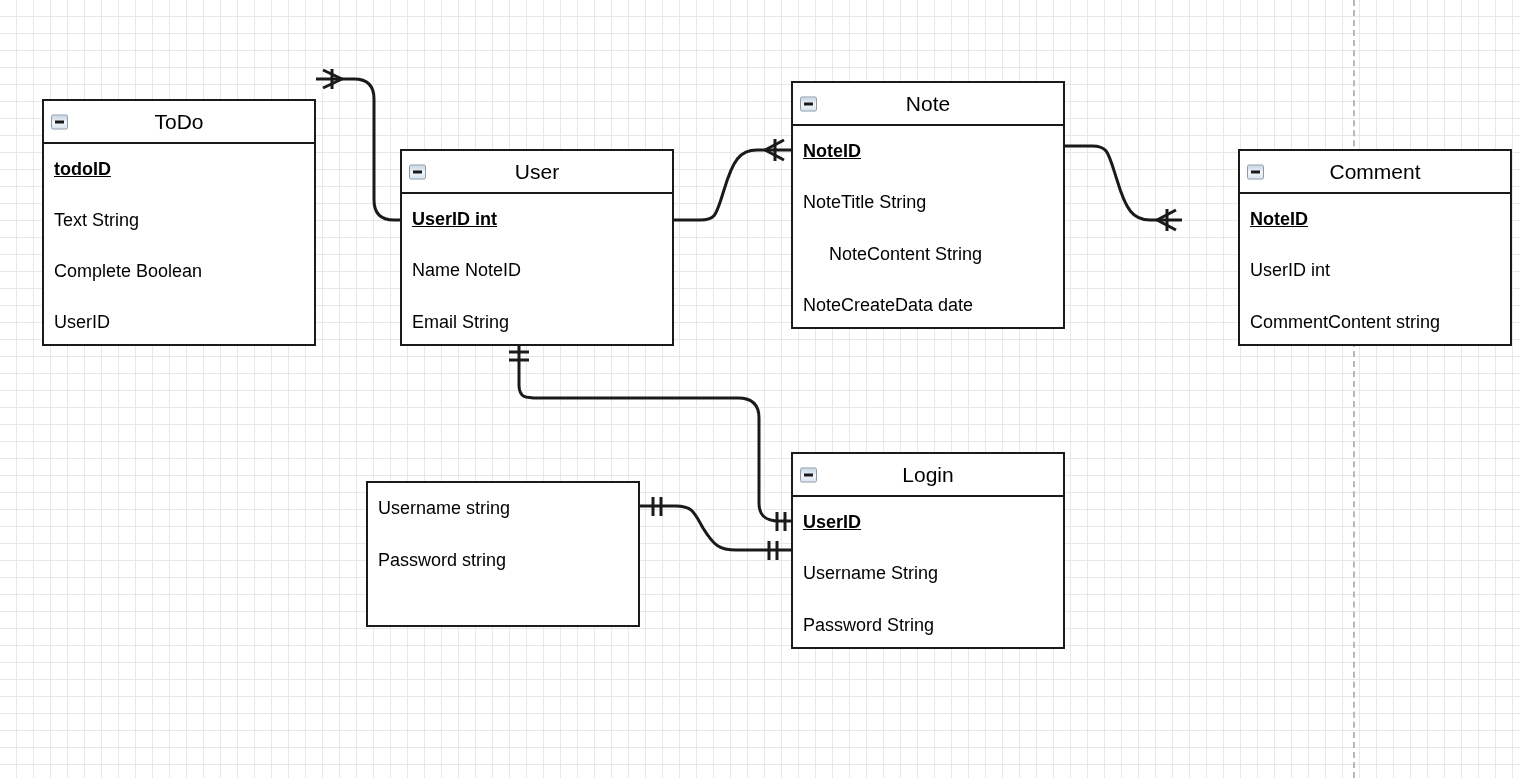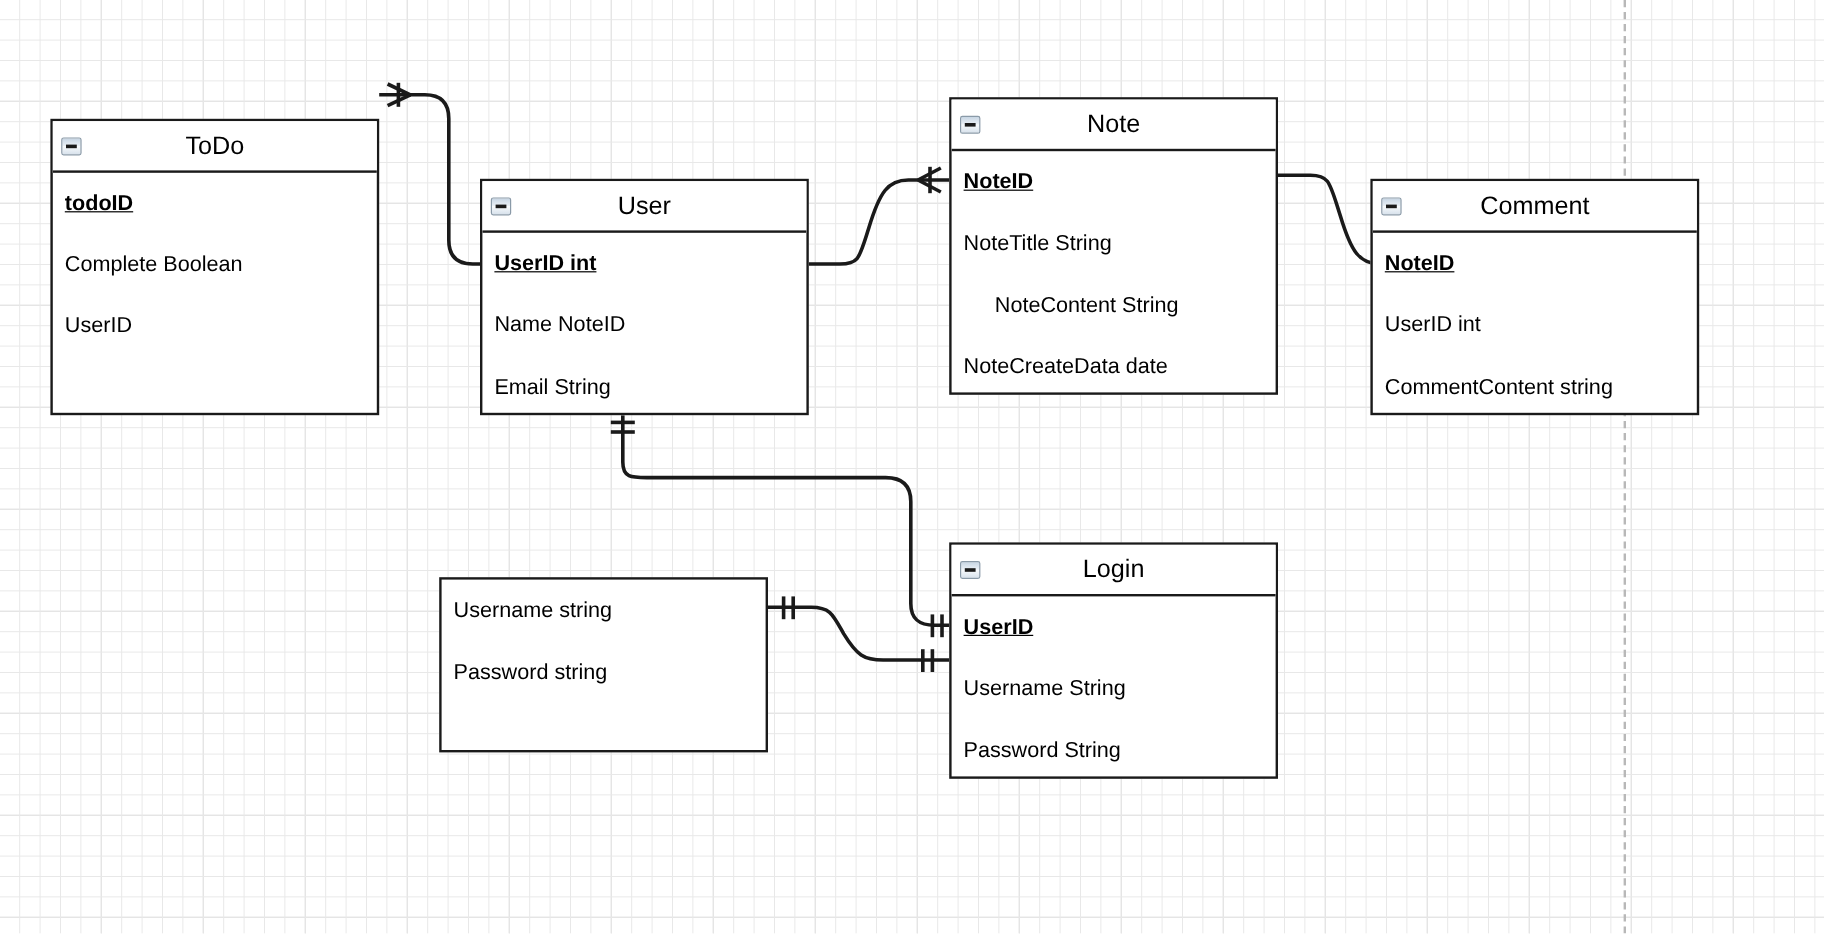--- a/index.html
+++ b/index.html
@@ -128,20 +128,21 @@
 <div id="entities">
     <div class="entity" style="left: 42px; top: 64px; width: 274px; height: 247px; margin-top: 35px;">
       <div class="ent-header">
         <div class="collapse-icon">
           <i></i>
         </div>
         <div class="ent-title">ToDo</div>
       </div>
       <div class="ent-body">
         <div class="attr pk" style="height: 51px;">todoID</div>
+        <div class="attr" style="height: 51px;">Text String</div>
         <div class="attr" style="height: 51px;">Complete Boolean</div>
         <div class="attr" style="height: 51px;">UserID</div>
       </div>
     </div>
     <div class="entity" style="left: 400px; top: 149px; width: 274px; height: 197px;">
       <div class="ent-header">
         <div class="collapse-icon">
           <i></i>
         </div>
         <div class="ent-title">User</div>
@@ -159,21 +160,21 @@
         </div>
         <div class="ent-title">Note</div>
       </div>
       <div class="ent-body">
         <div class="attr pk" style="height: 51.25px;">NoteID</div>
         <div class="attr" style="height: 51.25px;">NoteTitle String</div>
         <div class="attr" style="height: 51.25px; padding-left: 36px;">NoteContent String</div>
         <div class="attr" style="height: 51.25px;">NoteCreateData date</div>
       </div>
     </div>
-    <div class="entity" style="left: 1142px; top: 149px; width: 274px; height: 197px;">
+    <div class="entity" style="left: 1238px; top: 149px; width: 274px; height: 197px;">
       <div class="ent-header">
         <div class="collapse-icon">
           <i></i>
         </div>
         <div class="ent-title">Comment</div>
       </div>
       <div class="ent-body">
         <div class="attr pk" style="height: 51.3333px;">NoteID</div>
         <div class="attr" style="height: 51.3333px;">UserID int</div>
         <div class="attr" style="height: 51.3333px;">CommentContent string</div>

